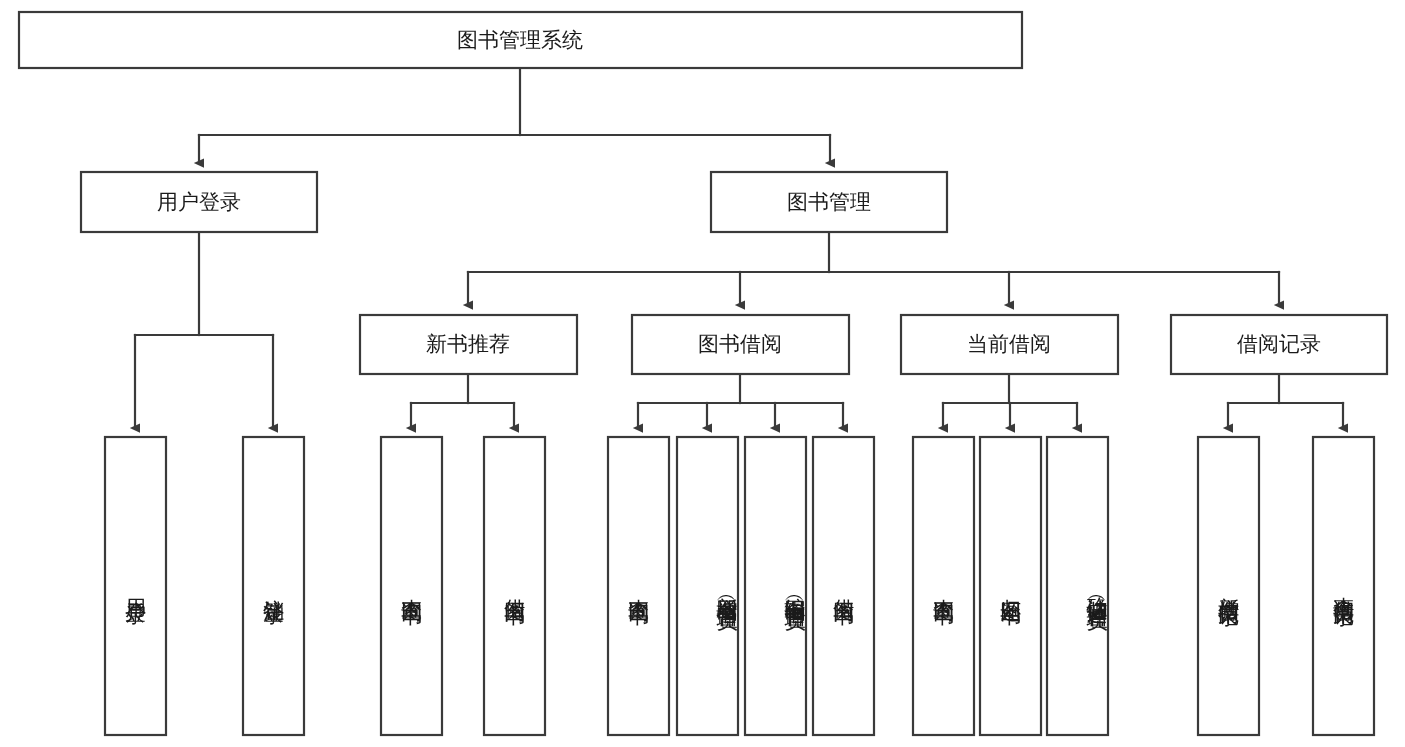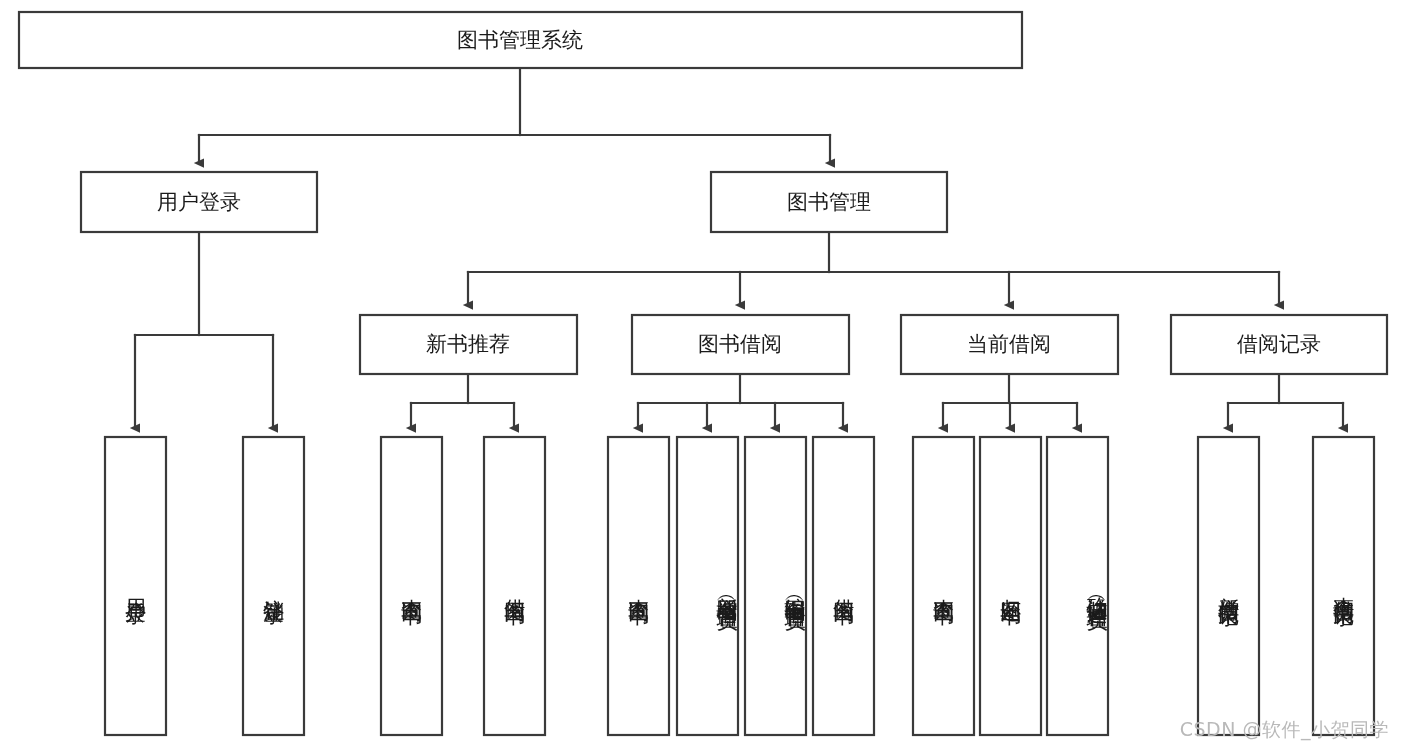--- a/index.html
+++ b/index.html
@@ -194,15 +194,14 @@
   <div class="leaf-label" style="left:745px; top:437px; width:61px; height:298px; align-items:flex-start; padding-top:6px; box-sizing:border-box;">编辑图书（管理员）</div>
   <div class="leaf-label" style="left:813px; top:437px; width:61px; height:298px;">借阅图书</div>
 
   <div class="leaf-label" style="left:913px; top:437px; width:61px; height:298px;">查询图书</div>
   <div class="leaf-label" style="left:980px; top:437px; width:61px; height:298px;">归还图书</div>
   <div class="leaf-label" style="left:1047px; top:437px; width:61px; height:298px; align-items:flex-start; padding-top:6px; box-sizing:border-box;">确认归还（管理员）</div>
 
   <div class="leaf-label" style="left:1198px; top:437px; width:61px; height:298px;">新增借阅记录</div>
   <div class="leaf-label" style="left:1313px; top:437px; width:61px; height:298px;">查询借阅记录</div>
 
-  <div class="watermark">CSDN @软件_小贺同学</div>
 
 </div>
 
 </body></html>

